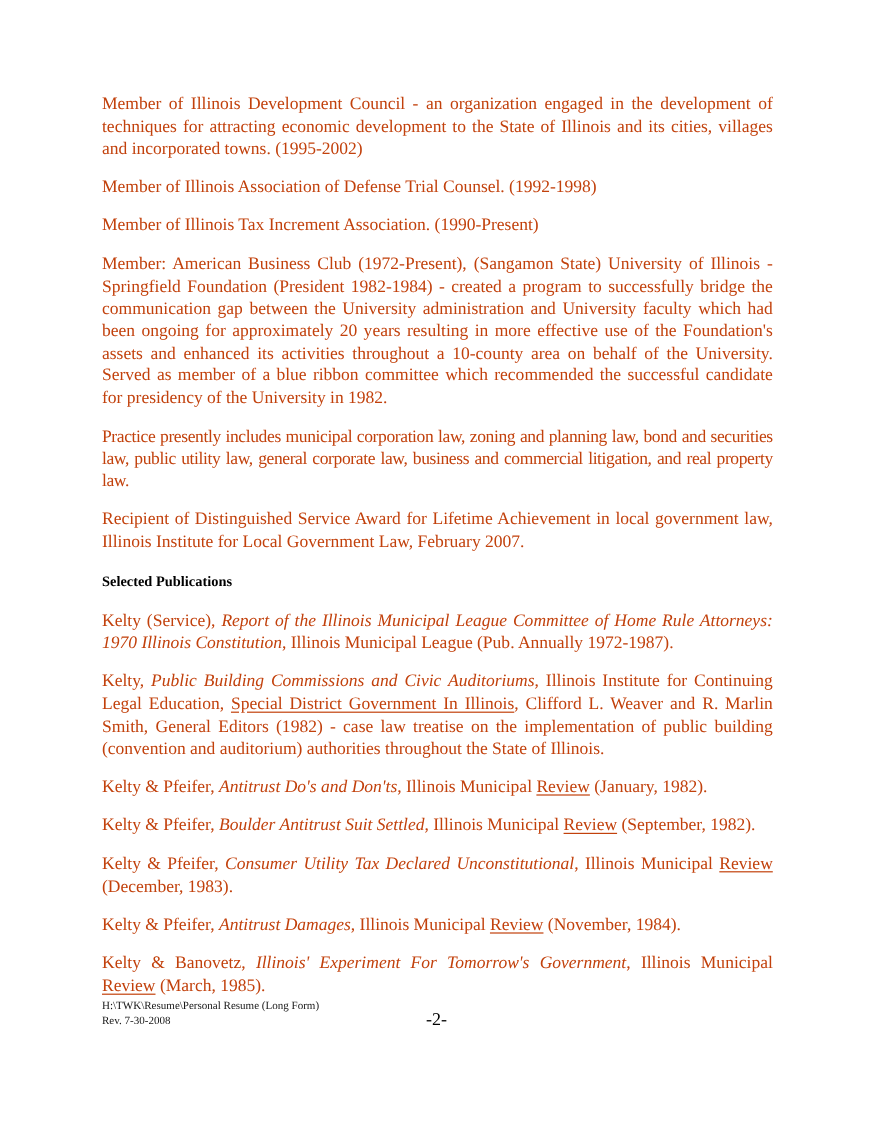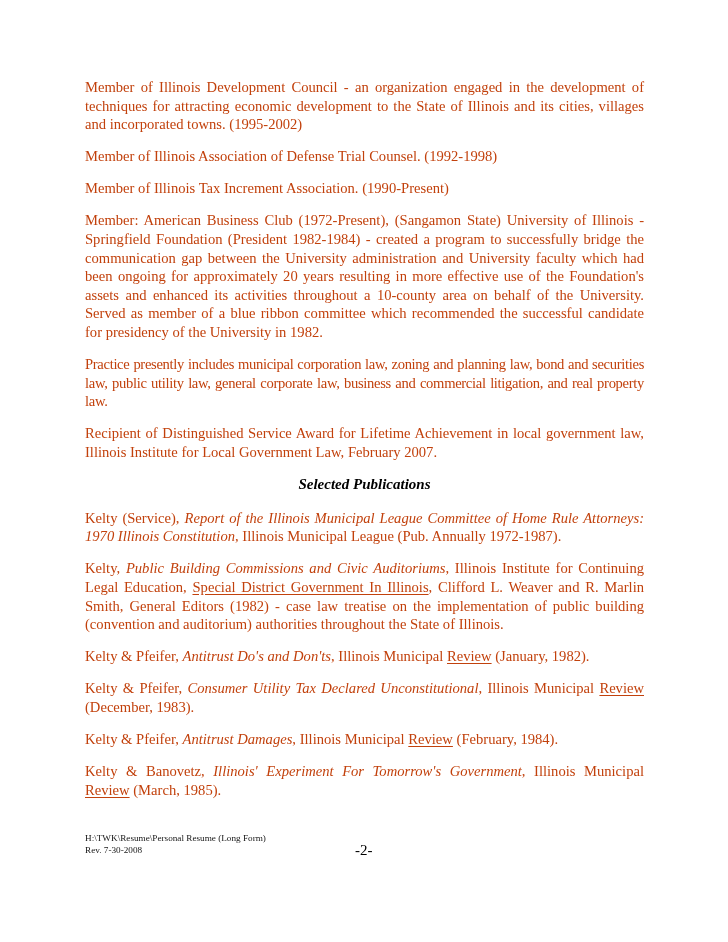--- a/index.html
+++ b/index.html
@@ -38,24 +38,23 @@
   p.para:last-child { margin-bottom: 0; }
 
   
   p.condensed {
     letter-spacing: -0.32px;
     word-spacing: -0.2px;
   }
 
   .heading-pub {
     margin: 6px 0 15px 0;
-    font-size: 15px;
+    font-size: 12px;
     line-height: 18.6px;
-    text-align: center;
-    font-style: italic;
+    text-align: left;
     font-weight: bold;
   }
 
   i { font-style: italic; }
   u { text-decoration: underline; text-underline-offset: 1.5px; }
 
   .footer {
     position: absolute;
     left: 85px;
     top: 833px;
@@ -101,27 +100,30 @@
     </p>
 
     <p class="para">
       <span>Kelty, </span><i>Public Building Commissions and Civic Auditoriums</i><span>, Illinois Institute for Continuing Legal Education, </span><u>Special District Government In Illinois</u><span>, Clifford L. Weaver and R. Marlin Smith, General Editors (1982) - case law treatise on the implementation of public building (convention and auditorium) authorities throughout the State of Illinois.</span>
     </p>
 
     <p class="para">
       <span>Kelty &amp; Pfeifer, </span><i>Antitrust Do's and Don'ts</i><span>, Illinois Municipal </span><u>Review</u><span> (January, 1982).</span>
     </p>
 
+    <p class="para">
+      <span>Kelty &amp; Pfeifer, </span><i>Boulder Antitrust Suit Settled</i><span>, Illinois Municipal </span><u>Review</u><span> (September, 1982).</span>
+    </p>
 
     <p class="para">
       <span>Kelty &amp; Pfeifer, </span><i>Consumer Utility Tax Declared Unconstitutional</i><span>, Illinois Municipal </span><u>Review</u><span> (December, 1983).</span>
     </p>
 
     <p class="para">
-      <span>Kelty &amp; Pfeifer, </span><i>Antitrust Damages</i><span>, Illinois Municipal </span><u>Review</u><span> (February, 1984).</span>
+      <span>Kelty &amp; Pfeifer, </span><i>Antitrust Damages</i><span>, Illinois Municipal </span><u>Review</u><span> (November, 1984).</span>
     </p>
 
     <p class="para">
       <span>Kelty &amp; Banovetz, </span><i>Illinois' Experiment For Tomorrow's Government</i><span>, Illinois Municipal </span><u>Review</u><span> (March, 1985).</span>
     </p>
 
   </div>
 
   <div class="footer">
     <div class="footer-path">H:\TWK\Resume\Personal Resume (Long Form)</div>

